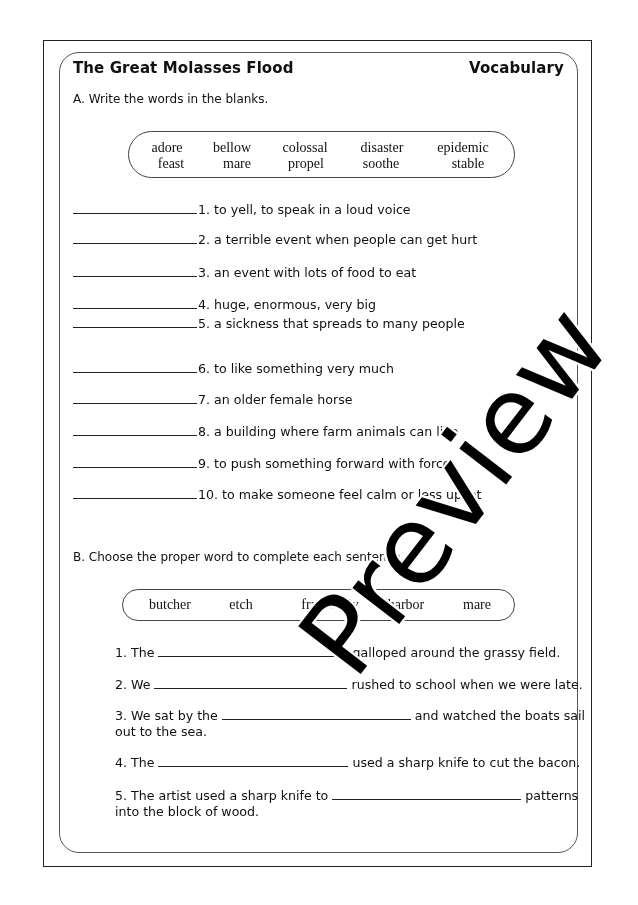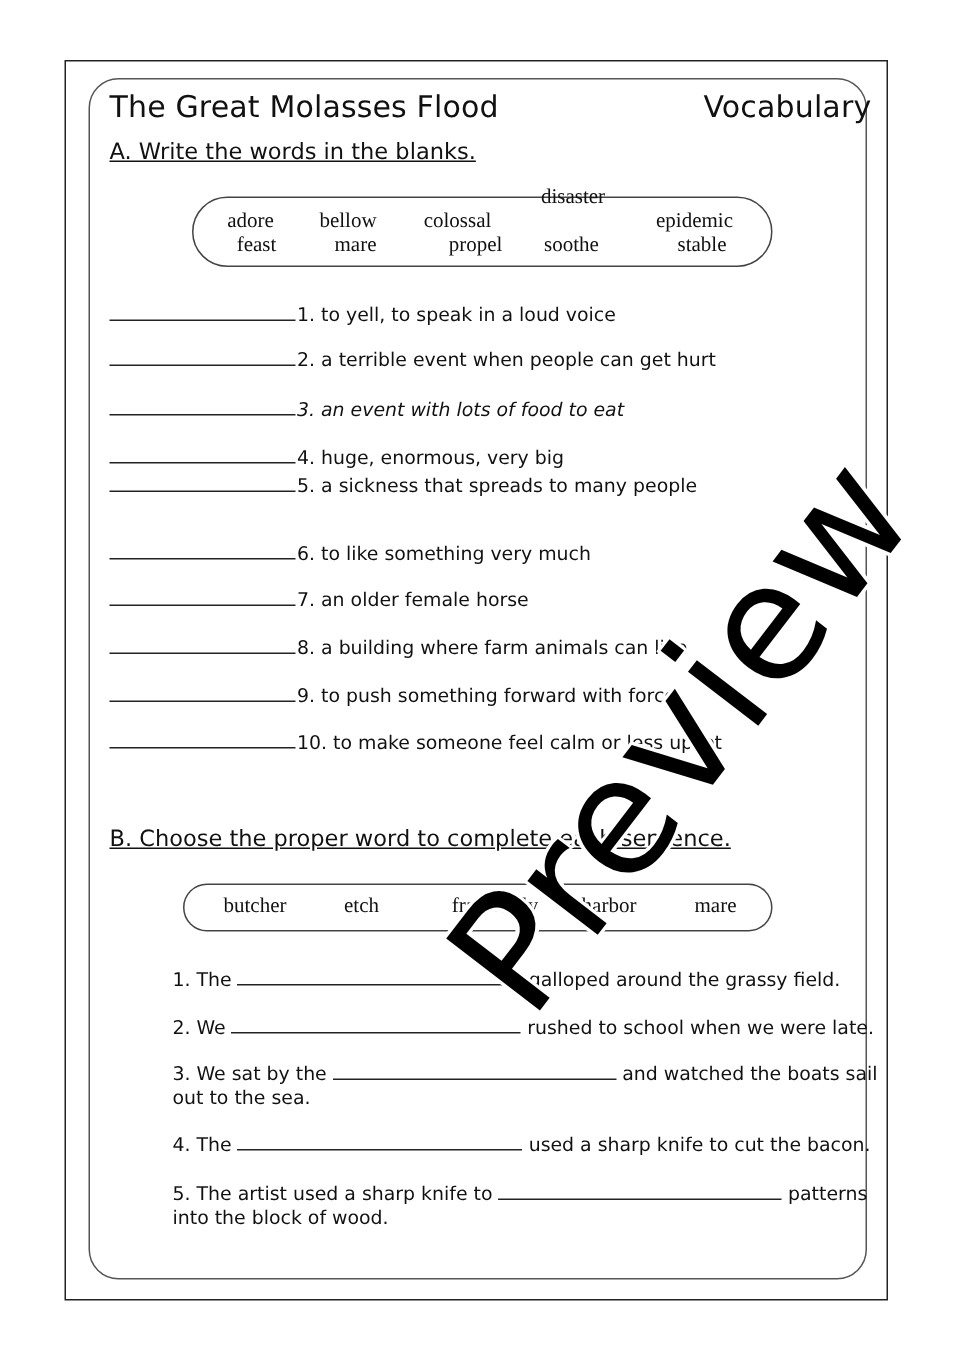--- a/index.html
+++ b/index.html
@@ -3,22 +3,22 @@
 <meta charset="utf-8">
 <style>
   html, body { margin: 0; padding: 0; background: #ffffff; }
   body { width: 638px; height: 905px; position: relative; overflow: hidden;
          font-family: "DejaVu Sans", sans-serif; color: #111; }
   .page-border { position: absolute; left: 43px; top: 40px; width: 549px; height: 827px;
                  border: 1px solid #222; box-sizing: border-box; }
   .inner-box { position: absolute; left: 59px; top: 52px; width: 519px; height: 801px;
                border: 1.5px solid #555; border-radius: 20px; box-sizing: border-box; }
   .abs { position: absolute; white-space: nowrap; }
-  .title { font-size: 20px; font-weight: normal; letter-spacing: 0.1px; }
-  .body-text { font-size: 15px; text-decoration: underline; }
+  .title { font-size: 15px; font-weight: bold; letter-spacing: 0.1px; }
+  .body-text { font-size: 12px; }
   .bank-a { position: absolute; left: 128px; top: 131px; width: 387px; height: 47px;
             border: 1.3px solid #444; border-radius: 24px; box-sizing: border-box; }
   .bank-b { position: absolute; left: 122px; top: 589px; width: 393px; height: 32px;
             border: 1.3px solid #444; border-radius: 16px; box-sizing: border-box; }
   .bank-word { position: absolute; font-size: 14px; white-space: nowrap; transform: translateX(-50%); font-family: Liberation Serif, serif; }
   .def-row { position: absolute; left: 73px; font-size: 12.6px; white-space: nowrap; }
   .def-row .blank { display: inline-block; width: 124px; border-bottom: 1px solid #222;
                     height: 10px; vertical-align: baseline; margin-right: 1px; }
   .sent { position: absolute; left: 73px; font-size: 12.6px; line-height: 16px; width: 490px; margin-left: 42px; }
   .sent .line { display: inline-block; border-bottom: 1px solid #222; height: 11px; vertical-align: baseline; }
@@ -38,33 +38,33 @@
 <div class="abs title" style="left:73px; top:59px;">The Great Molasses Flood</div>
 <div class="abs title" style="left:469px; top:59px;">Vocabulary</div>
 
 <div class="abs body-text" style="left:73px; top:92px;">A. Write the words in the blanks.</div>
 
 <div class="bank-a"></div>
 <div id="bank-a-words">
     <span class="bank-word" style="left: 167px; top: 140px;">adore</span>
     <span class="bank-word" style="left: 232px; top: 140px;">bellow</span>
     <span class="bank-word" style="left: 305px; top: 140px;">colossal</span>
-    <span class="bank-word" style="left: 382px; top: 124px;">disaster</span>
+    <span class="bank-word" style="left: 382px; top: 140px;">disaster</span>
     <span class="bank-word" style="left: 463px; top: 140px;">epidemic</span>
     <span class="bank-word" style="left: 171px; top: 156px;">feast</span>
     <span class="bank-word" style="left: 237px; top: 156px;">mare</span>
-    <span class="bank-word" style="left: 306px; top: 156px; margin-left: 11px;">propel</span>
+    <span class="bank-word" style="left: 306px; top: 156px;">propel</span>
     <span class="bank-word" style="left: 381px; top: 156px;">soothe</span>
     <span class="bank-word" style="left: 468px; top: 156px;">stable</span>
   </div>
 
 <div id="definitions">
     <div class="def-row" style="top: 202px;"><span class="blank"></span><span>1. </span><span>to yell, to speak in a loud voice</span></div>
     <div class="def-row" style="top: 232px;"><span class="blank"></span><span>2. </span><span>a terrible event when people can get hurt</span></div>
-    <div class="def-row" style="top: 265.4px; font-style: italic;"><span class="blank"></span><span>3. </span><span>an event with lots of food to eat</span></div>
+    <div class="def-row" style="top: 265.4px;"><span class="blank"></span><span>3. </span><span>an event with lots of food to eat</span></div>
     <div class="def-row" style="top: 297.1px;"><span class="blank"></span><span>4. </span><span>huge, enormous, very big</span></div>
     <div class="def-row" style="top: 316px;"><span class="blank"></span><span>5. </span><span>a sickness that spreads to many people</span></div>
     <div class="def-row" style="top: 360.5px;"><span class="blank"></span><span>6. </span><span>to like something very much</span></div>
     <div class="def-row" style="top: 392.2px;"><span class="blank"></span><span>7. </span><span>an older female horse</span></div>
     <div class="def-row" style="top: 423.9px;"><span class="blank"></span><span>8. </span><span>a building where farm animals can live</span></div>
     <div class="def-row" style="top: 455.6px;"><span class="blank"></span><span>9. </span><span>to push something forward with force</span></div>
     <div class="def-row" style="top: 487.3px;"><span class="blank"></span><span>10. </span><span>to make someone feel calm or less upset</span></div>
   </div>
 
 <div class="abs body-text" style="left:73px; top:550px;">B. Choose the proper word to complete each sentence.</div>

